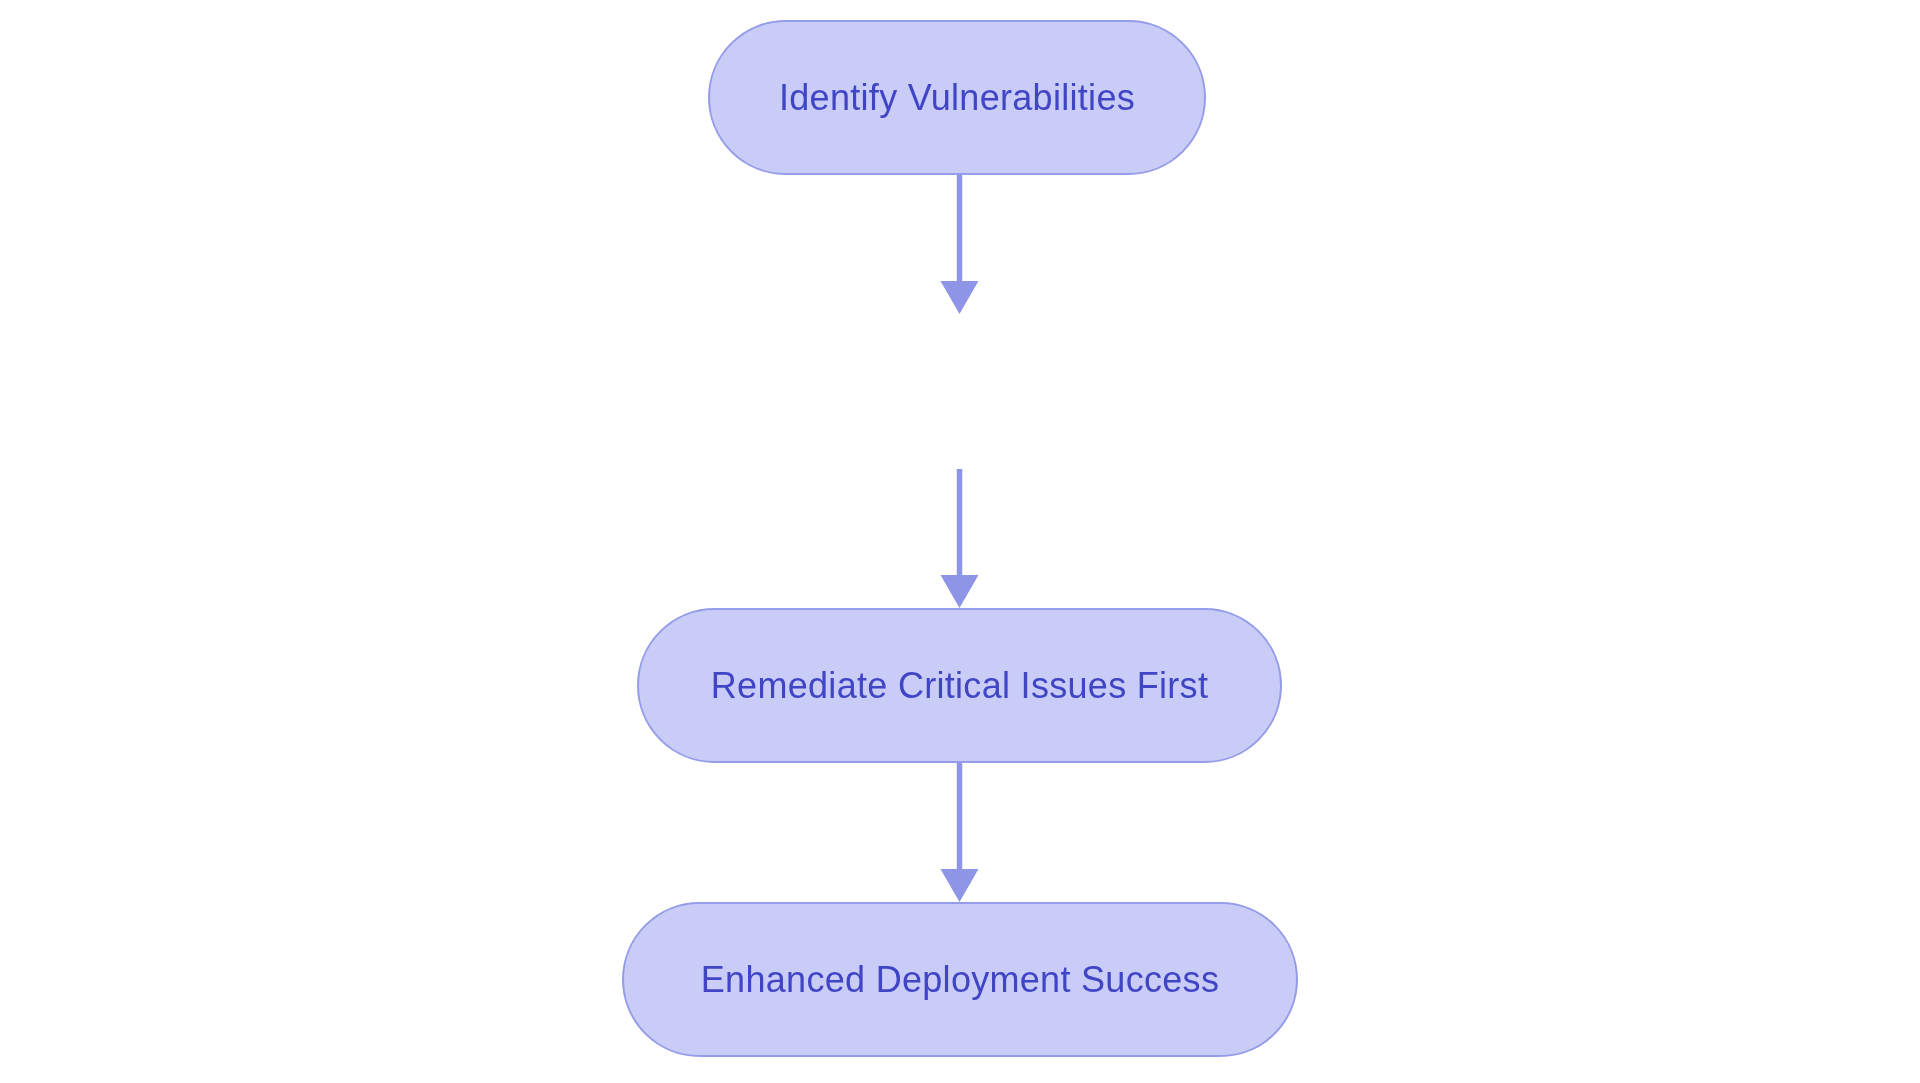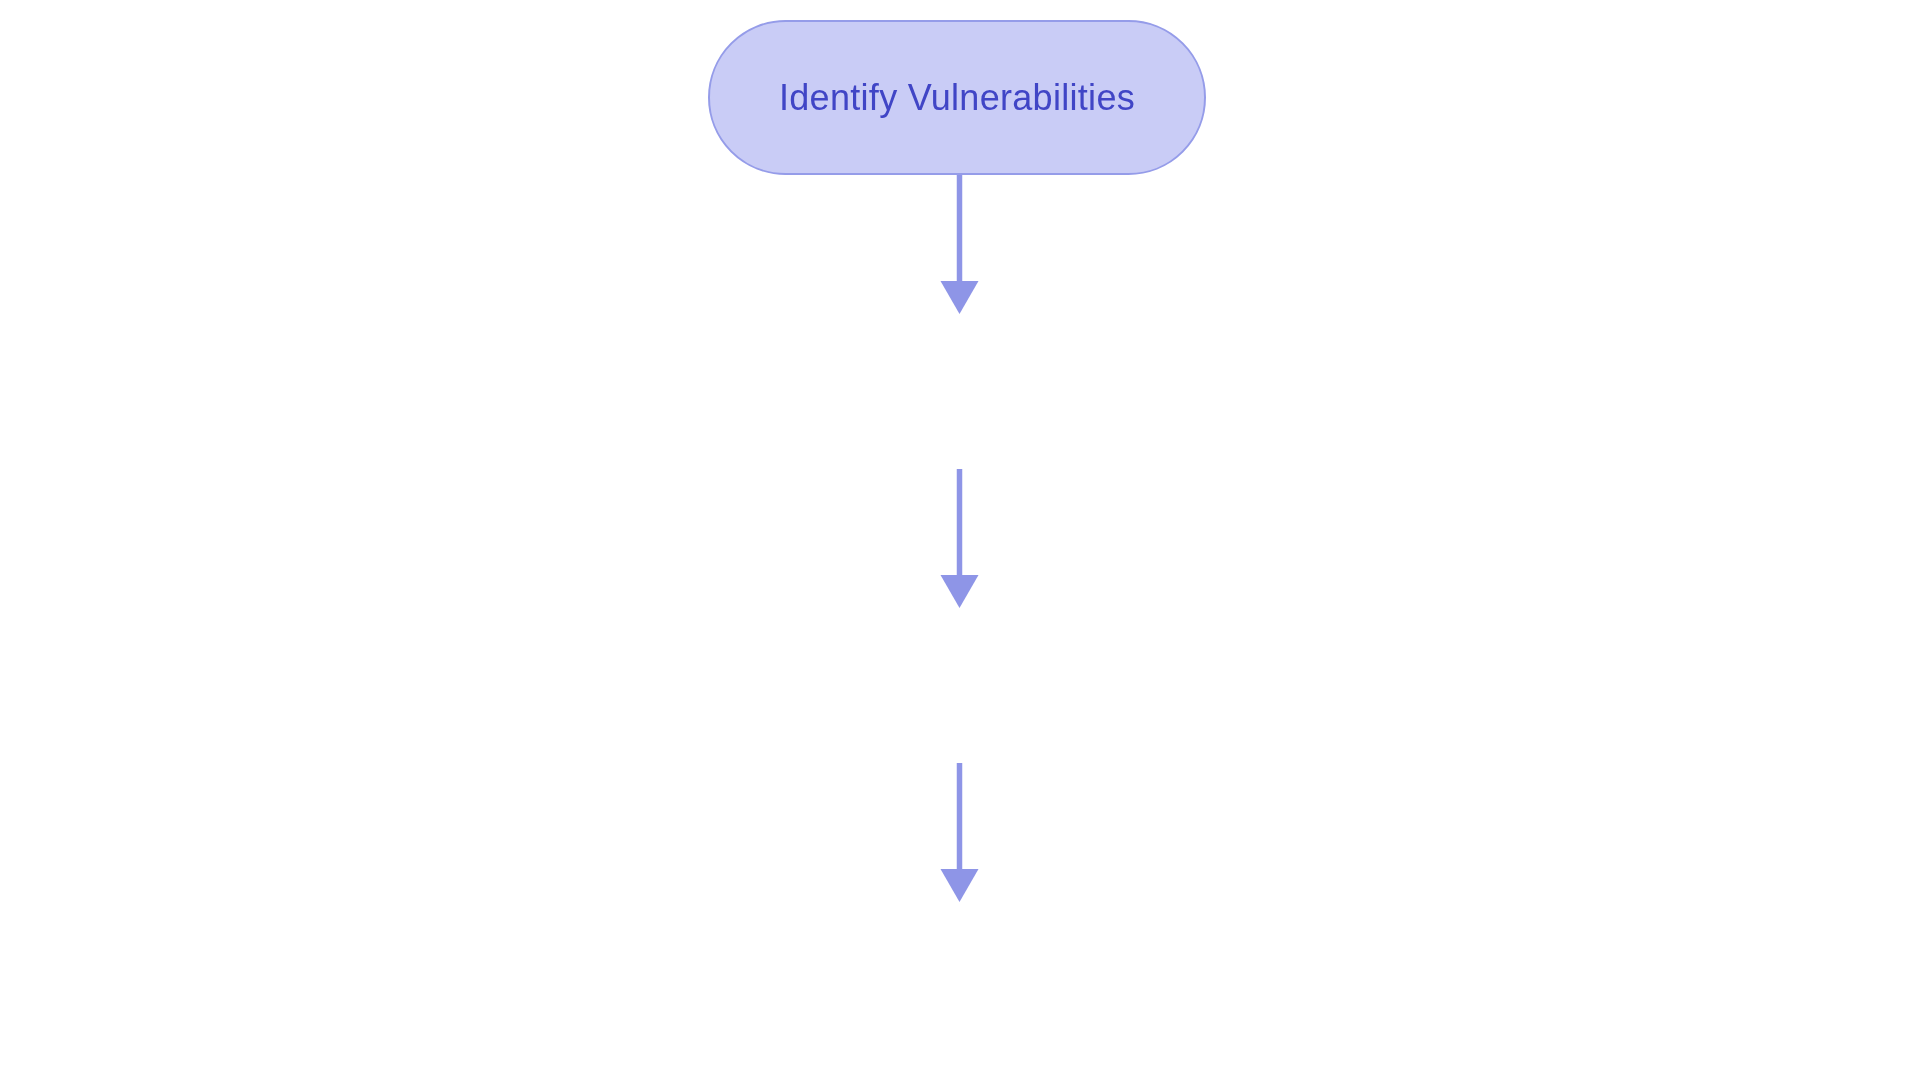--- a/index.html
+++ b/index.html
@@ -69,15 +69,21 @@
       <line class="edge-line" x1="959.5" y1="763" x2="959.5" y2="874"></line>
       <polygon class="edge-head" points="940.5,869 978.5,869 959.5,902"></polygon>
     </g>
   </svg>
 
   <div class="flow-node n1">
     <span>Identify Vulnerabilities</span>
   </div>
 
 
+  <div class="flow-node n3">
+    <span>Remediate Critical Issues First</span>
+  </div>
 
+  <div class="flow-node n4">
+    <span>Enhanced Deployment Success</span>
+  </div>
 
 </div>
 
 </body></html>

